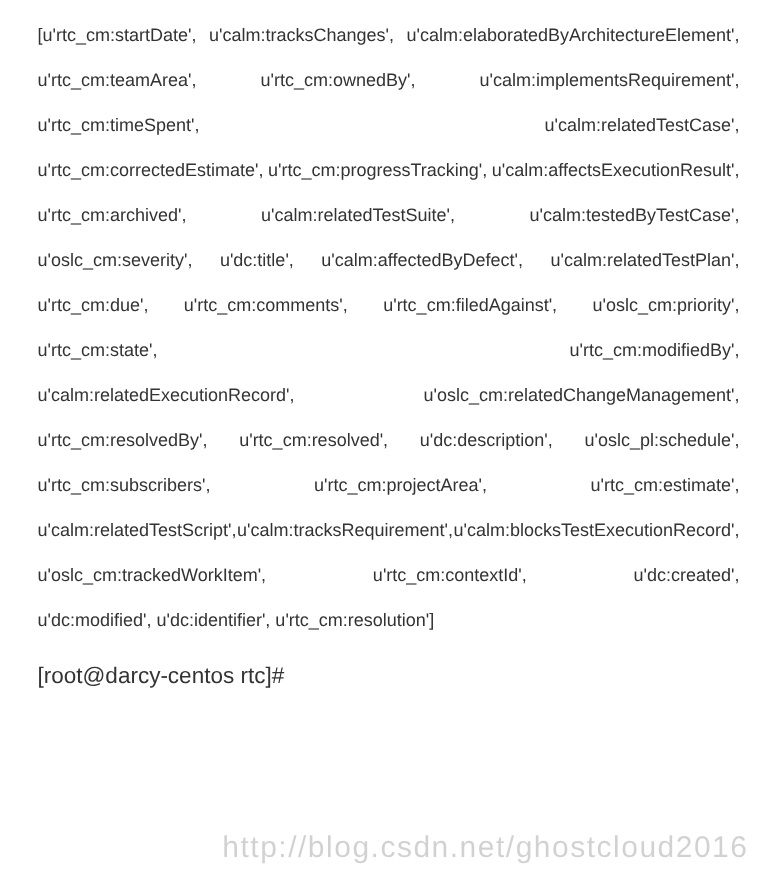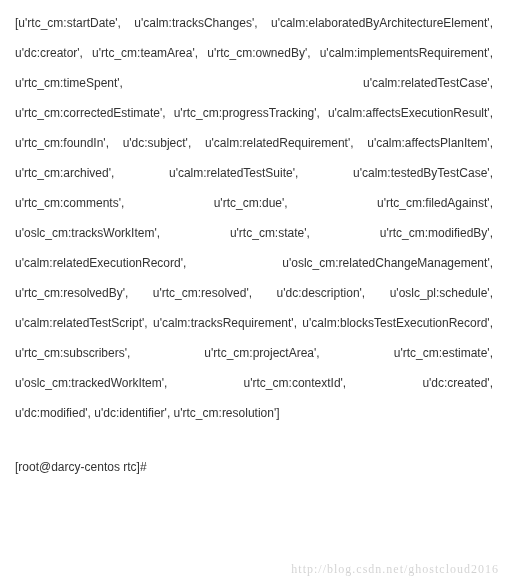--- a/index.html
+++ b/index.html
@@ -6,117 +6,116 @@
     margin: 0;
     padding: 0;
     font-family: Arial, Helvetica, sans-serif;
     background: #ffffff;
     width: 505px;
     height: 581px;
     overflow: hidden;
     position: relative;
   }
   .content {
-    padding: 8px 12px 0 15px;
+    padding: 8px 12px 0 25px;
     font-size: 12px;
     line-height: 2.5;
     color: #333333;
     text-align: justify;
     text-justify: inter-word;
     word-break: break-all;
   }
   .line {
     display: flex;
     justify-content: space-between;
     white-space: nowrap;
     margin: 0;
   }
   .item {
     white-space: nowrap;
   }
   .prompt {
-    margin-top: 24px;
-    font-size: 12px;
+    margin-top: 4px;
+    font-size: 15px;
     color: #333;
     text-align: left;
   }
   .watermark {
     position: absolute;
     right: 6px;
     bottom: 4px;
-    font-family: Liberation Serif, serif;
-    font-size: 12px;
+    font-family: Liberation Sans, sans-serif;
+    font-size: 20px;
     color: rgba(0,0,0,0.18);
     letter-spacing: 1px;
   }
 </style>
 </head>
 <body>
 
 <div class="content" id="content">
     <p class="line">
       <span class="item">[u'rtc_cm:startDate',</span>
       <span class="item">u'calm:tracksChanges',</span>
       <span class="item">u'calm:elaboratedByArchitectureElement',</span>
     </p>
     <p class="line">
-      <span class="item">u'dc:creator',</span>
       <span class="item">u'rtc_cm:teamArea',</span>
       <span class="item">u'rtc_cm:ownedBy',</span>
       <span class="item">u'calm:implementsRequirement',</span>
     </p>
     <p class="line">
       <span class="item">u'rtc_cm:timeSpent',</span>
       <span class="item">u'calm:relatedTestCase',</span>
     </p>
     <p class="line">
       <span class="item">u'rtc_cm:correctedEstimate',</span>
       <span class="item">u'rtc_cm:progressTracking',</span>
       <span class="item">u'calm:affectsExecutionResult',</span>
     </p>
     <p class="line">
-      <span class="item">u'rtc_cm:foundIn',</span>
-      <span class="item">u'dc:subject',</span>
-      <span class="item">u'calm:relatedRequirement',</span>
-      <span class="item">u'calm:affectsPlanItem',</span>
-    </p>
-    <p class="line">
       <span class="item">u'rtc_cm:archived',</span>
       <span class="item">u'calm:relatedTestSuite',</span>
       <span class="item">u'calm:testedByTestCase',</span>
     </p>
     <p class="line">
-      <span class="item">u'rtc_cm:comments',</span>
-      <span class="item">u'rtc_cm:due',</span>
-      <span class="item">u'rtc_cm:filedAgainst',</span>
+      <span class="item">u'oslc_cm:severity',</span>
+      <span class="item">u'dc:title',</span>
+      <span class="item">u'calm:affectedByDefect',</span>
+      <span class="item">u'calm:relatedTestPlan',</span>
     </p>
     <p class="line">
-      <span class="item">u'oslc_cm:tracksWorkItem',</span>
+      <span class="item">u'rtc_cm:due',</span>
+      <span class="item">u'rtc_cm:comments',</span>
+      <span class="item">u'rtc_cm:filedAgainst',</span>
+      <span class="item">u'oslc_cm:priority',</span>
+    </p>
+    <p class="line">
       <span class="item">u'rtc_cm:state',</span>
       <span class="item">u'rtc_cm:modifiedBy',</span>
     </p>
     <p class="line">
       <span class="item">u'calm:relatedExecutionRecord',</span>
       <span class="item">u'oslc_cm:relatedChangeManagement',</span>
     </p>
     <p class="line">
       <span class="item">u'rtc_cm:resolvedBy',</span>
       <span class="item">u'rtc_cm:resolved',</span>
       <span class="item">u'dc:description',</span>
       <span class="item">u'oslc_pl:schedule',</span>
     </p>
     <p class="line">
+      <span class="item">u'rtc_cm:subscribers',</span>
+      <span class="item">u'rtc_cm:projectArea',</span>
+      <span class="item">u'rtc_cm:estimate',</span>
+    </p>
+    <p class="line">
       <span class="item">u'calm:relatedTestScript',</span>
       <span class="item">u'calm:tracksRequirement',</span>
       <span class="item">u'calm:blocksTestExecutionRecord',</span>
-    </p>
-    <p class="line">
-      <span class="item">u'rtc_cm:subscribers',</span>
-      <span class="item">u'rtc_cm:projectArea',</span>
-      <span class="item">u'rtc_cm:estimate',</span>
     </p>
     <p class="line">
       <span class="item">u'oslc_cm:trackedWorkItem',</span>
       <span class="item">u'rtc_cm:contextId',</span>
       <span class="item">u'dc:created',</span>
     </p>
     <p class="line" style="justify-content: flex-start;">
       <span class="item">u'dc:modified', u'dc:identifier', u'rtc_cm:resolution']</span>
     </p>
     <div class="prompt">[root@darcy-centos rtc]#</div>

